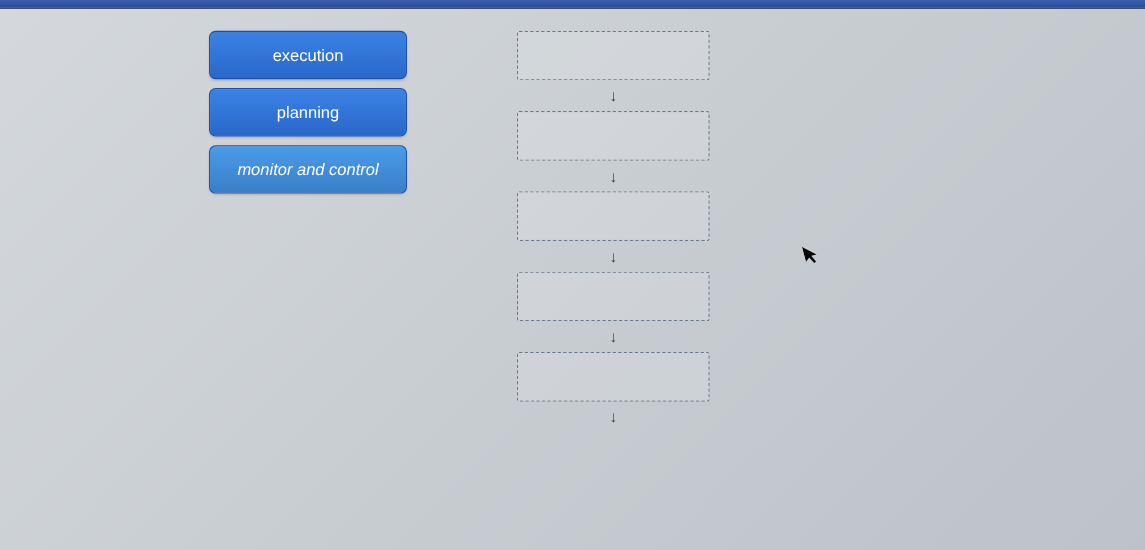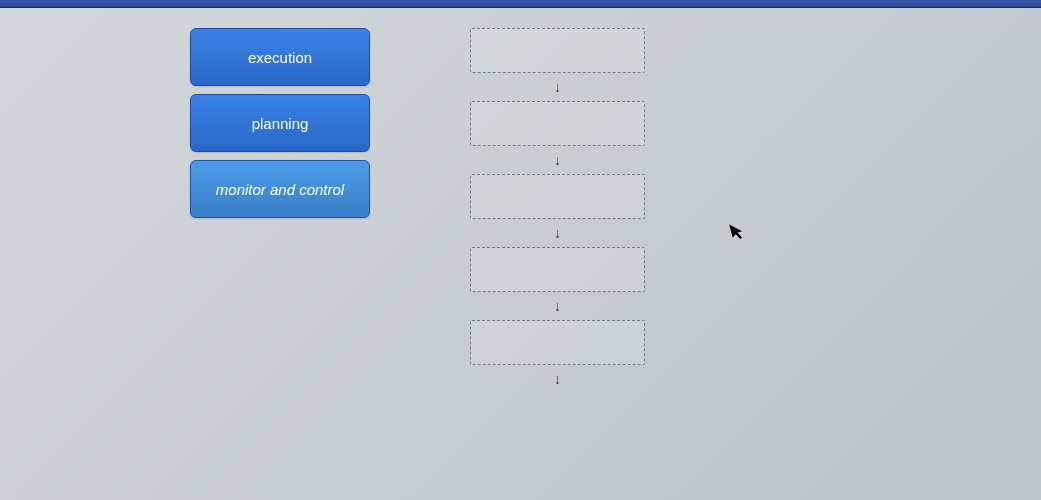--- a/index.html
+++ b/index.html
@@ -34,21 +34,21 @@
       gap: 100px;
       margin-left: 140px;
     }
     .source-column {
       display: flex;
       flex-direction: column;
       gap: 8px;
     }
     .source-item {
       width: 180px;
-      height: 58px;
+      height: 44px;
       background: linear-gradient(180deg, #3b82e6 0%, #2968c9 100%);
       border: 1px solid #1e50a8;
       border-radius: 6px;
       display: flex;
       align-items: center;
       justify-content: center;
       color: #ffffff;
       font-size: 15px;
       cursor: grab;
       box-shadow: 0 1px 2px rgba(0,0,0,0.15);

